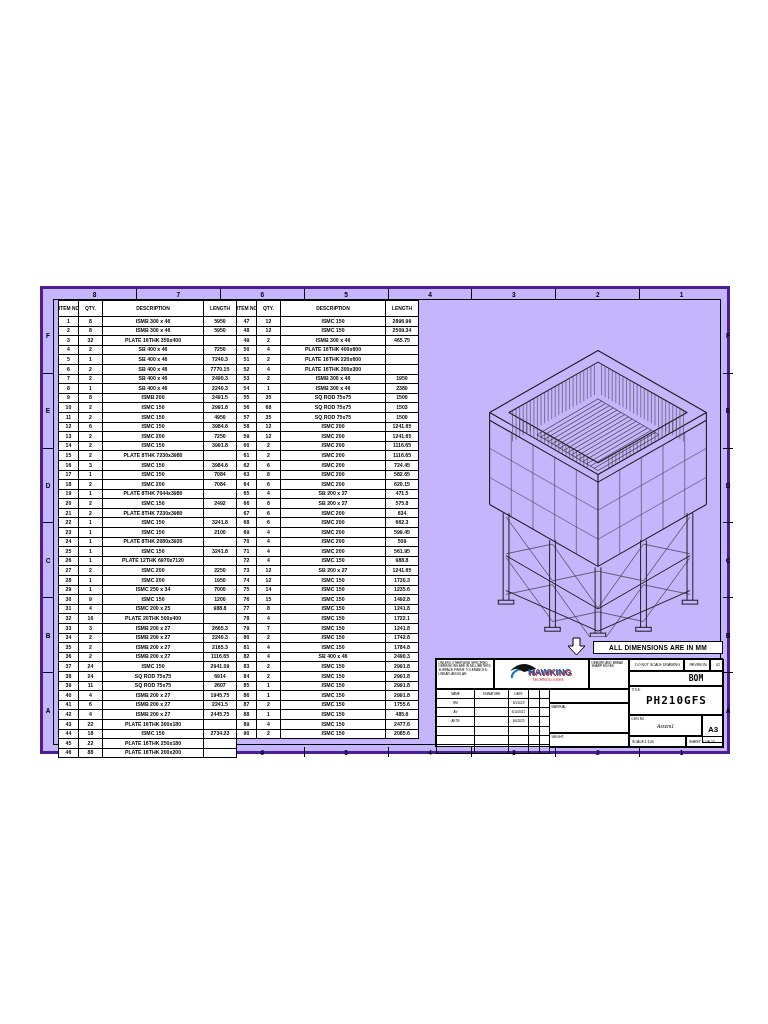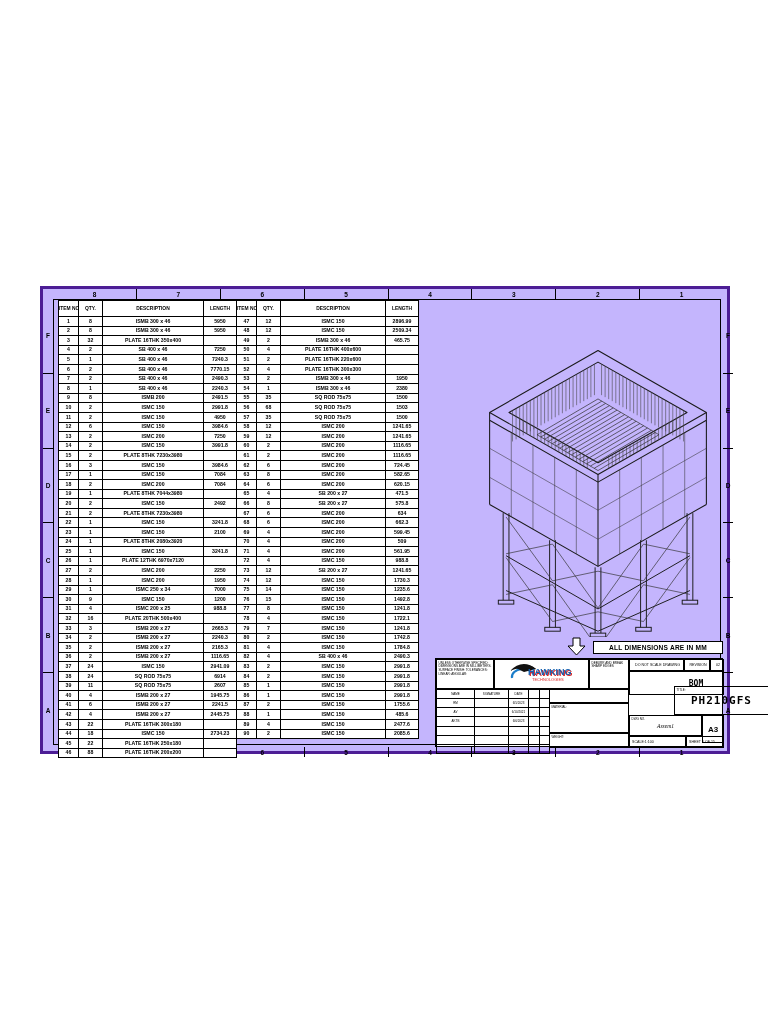--- a/index.html
+++ b/index.html
@@ -942,23 +942,23 @@
       <span class="lbl">MATERIAL:</span>
     </div>
     <div class="tb" style="left:113px;top:74px;width:80px;height:15px;">
       <span class="lbl">WEIGHT:</span>
     </div>
 
     <div class="tb foot" style="left:193px;top:0;width:55px;height:12px;justify-content:center;">DO NOT SCALE DRAWING</div>
     <div class="tb foot" style="left:248px;top:0;width:26px;height:12px;justify-content:center;">REVISION</div>
     <div class="tb foot" style="left:274px;top:0;width:14px;height:12px;justify-content:center;">02</div>
 
-    <div class="tb doc-type" style="left:193px;top:12px;width:95px;height:24px;padding-left:39px;">BOM</div>
-
-    <div class="tb" style="left:193px;top:27px;width:95px;height:29px;margin-left:45px;">
+    <div class="tb doc-type" style="left:193px;top:12px;width:95px;height:15px;padding-left:39px;">BOM</div>
+
+    <div class="tb" style="left:193px;top:27px;width:95px;height:29px;">
       <span class="lbl">TITLE:</span>
       <div class="big-title" style="height:100%;">PH210GFS</div>
     </div>
 
     <div class="tb" style="left:193px;top:56px;width:73px;height:21px;">
       <span class="lbl">DWG NO.</span>
       <div class="dwgval">Assem1</div>
     </div>
     <div class="tb a3" style="left:266px;top:56px;width:22px;height:28px;">A3</div>
 

